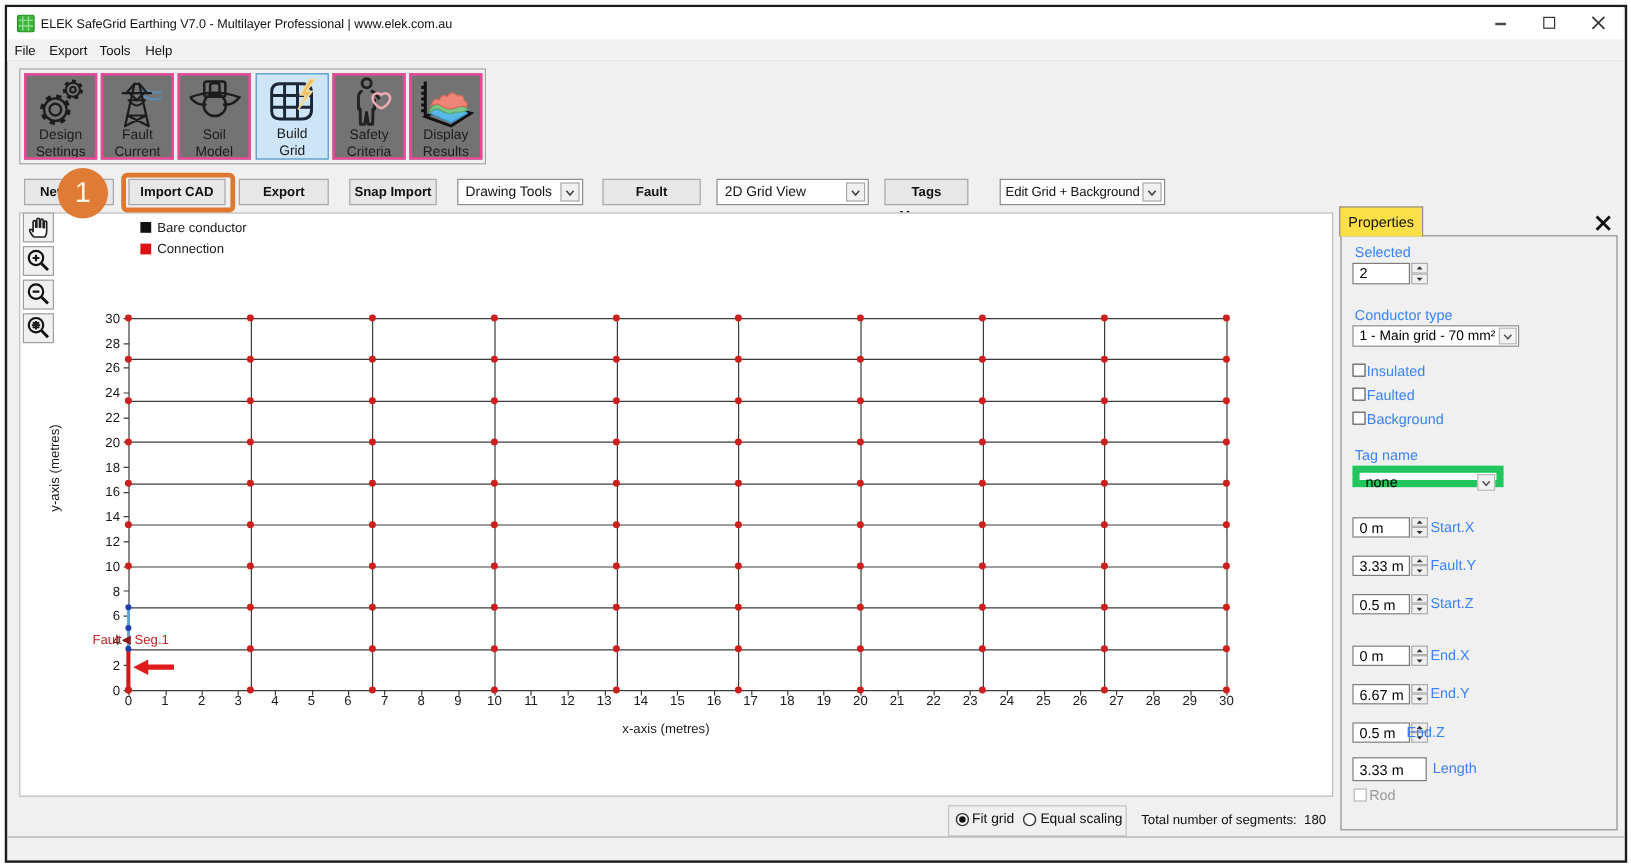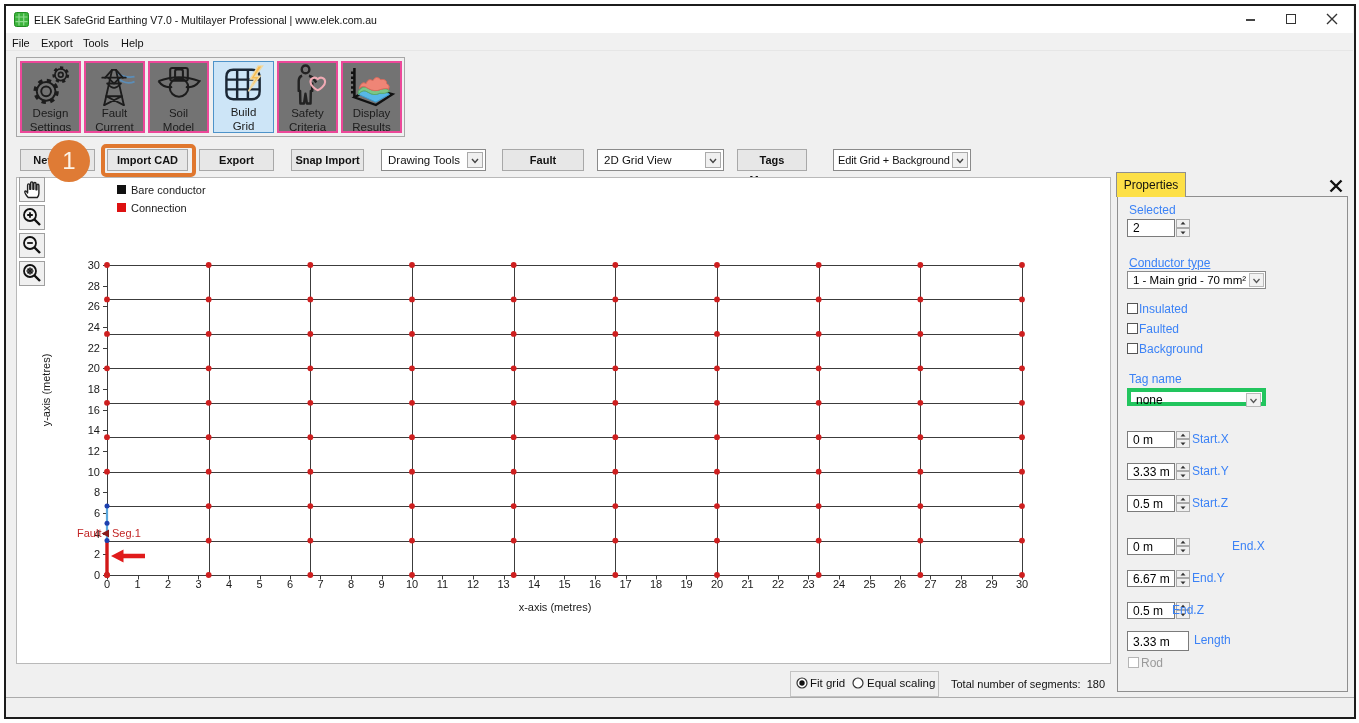--- a/index.html
+++ b/index.html
@@ -384,37 +384,37 @@
       <div class="spinval">2</div>
     </div>
 <div class="abs" style="left:1176px; top:219px; width:14px; height:18px;">
   <div style="position:absolute; left:0; top:0; width:14px; height:9px; background:#f0f0f0; border:1px solid #ababab;"></div>
   <div style="position:absolute; left:0; top:9px; width:14px; height:9px; background:#f0f0f0; border:1px solid #ababab;"></div>
   <svg style="position:absolute; left:0; top:0;" width="14" height="18" viewBox="0 0 14 18">
     <path d="M4.5,5.5 L7,2.8 L9.5,5.5 Z" fill="#333"></path>
     <path d="M4.5,12.5 L7,15.2 L9.5,12.5 Z" fill="#333"></path>
   </svg>
 </div>
-<div class="plabel" style="left:1129px; top:256px;text-decoration:underline;">Conductor type</div>
+<div class="plabel" style="left:1129px; top:256px;">Conductor type</div>
 <div class="abs" style="left:1127px; top:271px; width:139px; height:18px; background:#fff; border:1px solid #8a8a8a;">
   <div style="position:absolute; left:5px; top:2px; font-size:11.5px; color:#000; white-space:nowrap;">1 - Main grid - 70 mm²</div>
   <div style="position:absolute; right:1px; top:1px; width:15px; height:14px; background:#f2f2f2; border:1px solid #b9b9b9;">
     <svg width="13" height="14" viewBox="0 0 13 14">
           <path d="M3.5,5 L6.5,8.4 L9.5,5" fill="none" stroke="#555" stroke-width="1.3"></path>
         </svg>
   </div>
 </div>
 <div class="cb" style="left:1127px; top:303px;"></div>
 <div class="plabel" style="left:1139px; top:302px;">Insulated</div>
 <div class="cb" style="left:1127px; top:323px;"></div>
 <div class="plabel" style="left:1139px; top:322px;">Faulted</div>
 <div class="cb" style="left:1127px; top:343px;"></div>
 <div class="plabel" style="left:1139px; top:342px;">Background</div>
 <div class="plabel" style="left:1129px; top:372px;">Tag name</div>
-<div class="abs" style="left:1127px; top:388px; width:139px; height:18px; background:#fff; border:4px solid #22c55e;">
+<div class="abs" style="left:1127px; top:388px; width:126px; height:18px; background:#fff; border:6px solid #22c55e;">
   <div style="position:absolute; left:5px; top:1px; font-size:12px; color:#000; white-space:nowrap;">none</div>
   <div style="position:absolute; right:1px; top:1px; width:15px; height:14px; background:#f2f2f2; border:1px solid #b9b9b9;">
     <svg width="13" height="14" viewBox="0 0 13 14">
           <path d="M3.5,5 L6.5,8.4 L9.5,5" fill="none" stroke="#555" stroke-width="1.3"></path>
         </svg>
   </div>
 </div>
 <div class="spinbox" style="left:1127px; top:431px; width:48px; height:17px;">
       <div class="spinval">0 m</div>
     </div>
@@ -431,21 +431,21 @@
       <div class="spinval">3.33 m</div>
     </div>
 <div class="abs" style="left:1176px; top:463px; width:14px; height:17px;">
   <div style="position:absolute; left:0; top:0; width:14px; height:8px; background:#f0f0f0; border:1px solid #ababab;"></div>
   <div style="position:absolute; left:0; top:8px; width:14px; height:9px; background:#f0f0f0; border:1px solid #ababab;"></div>
   <svg style="position:absolute; left:0; top:0;" width="14" height="17" viewBox="0 0 14 17">
     <path d="M4.5,5.5 L7,2.8 L9.5,5.5 Z" fill="#333"></path>
     <path d="M4.5,11.5 L7,14.2 L9.5,11.5 Z" fill="#333"></path>
   </svg>
 </div>
-<div class="plabel" style="left:1192px; top:464px;">Start.Y</div>
+<div class="plabel" style="left:1192px; top:464px;">Fault.Y</div>
 <div class="spinbox" style="left:1127px; top:495px; width:48px; height:17px;">
       <div class="spinval">0.5 m</div>
     </div>
 <div class="abs" style="left:1176px; top:495px; width:14px; height:17px;">
   <div style="position:absolute; left:0; top:0; width:14px; height:8px; background:#f0f0f0; border:1px solid #ababab;"></div>
   <div style="position:absolute; left:0; top:8px; width:14px; height:9px; background:#f0f0f0; border:1px solid #ababab;"></div>
   <svg style="position:absolute; left:0; top:0;" width="14" height="17" viewBox="0 0 14 17">
     <path d="M4.5,5.5 L7,2.8 L9.5,5.5 Z" fill="#333"></path>
     <path d="M4.5,11.5 L7,14.2 L9.5,11.5 Z" fill="#333"></path>
   </svg>
@@ -455,21 +455,21 @@
       <div class="spinval">0 m</div>
     </div>
 <div class="abs" style="left:1176px; top:538px; width:14px; height:17px;">
   <div style="position:absolute; left:0; top:0; width:14px; height:8px; background:#f0f0f0; border:1px solid #ababab;"></div>
   <div style="position:absolute; left:0; top:8px; width:14px; height:9px; background:#f0f0f0; border:1px solid #ababab;"></div>
   <svg style="position:absolute; left:0; top:0;" width="14" height="17" viewBox="0 0 14 17">
     <path d="M4.5,5.5 L7,2.8 L9.5,5.5 Z" fill="#333"></path>
     <path d="M4.5,11.5 L7,14.2 L9.5,11.5 Z" fill="#333"></path>
   </svg>
 </div>
-<div class="plabel" style="left:1232px; top:539px;">End.X</div>
+<div class="plabel" style="left:1192px; top:539px;">End.X</div>
 <div class="spinbox" style="left:1127px; top:570px; width:48px; height:17px;">
       <div class="spinval">6.67 m</div>
     </div>
 <div class="abs" style="left:1176px; top:570px; width:14px; height:17px;">
   <div style="position:absolute; left:0; top:0; width:14px; height:8px; background:#f0f0f0; border:1px solid #ababab;"></div>
   <div style="position:absolute; left:0; top:8px; width:14px; height:9px; background:#f0f0f0; border:1px solid #ababab;"></div>
   <svg style="position:absolute; left:0; top:0;" width="14" height="17" viewBox="0 0 14 17">
     <path d="M4.5,5.5 L7,2.8 L9.5,5.5 Z" fill="#333"></path>
     <path d="M4.5,11.5 L7,14.2 L9.5,11.5 Z" fill="#333"></path>
   </svg>

